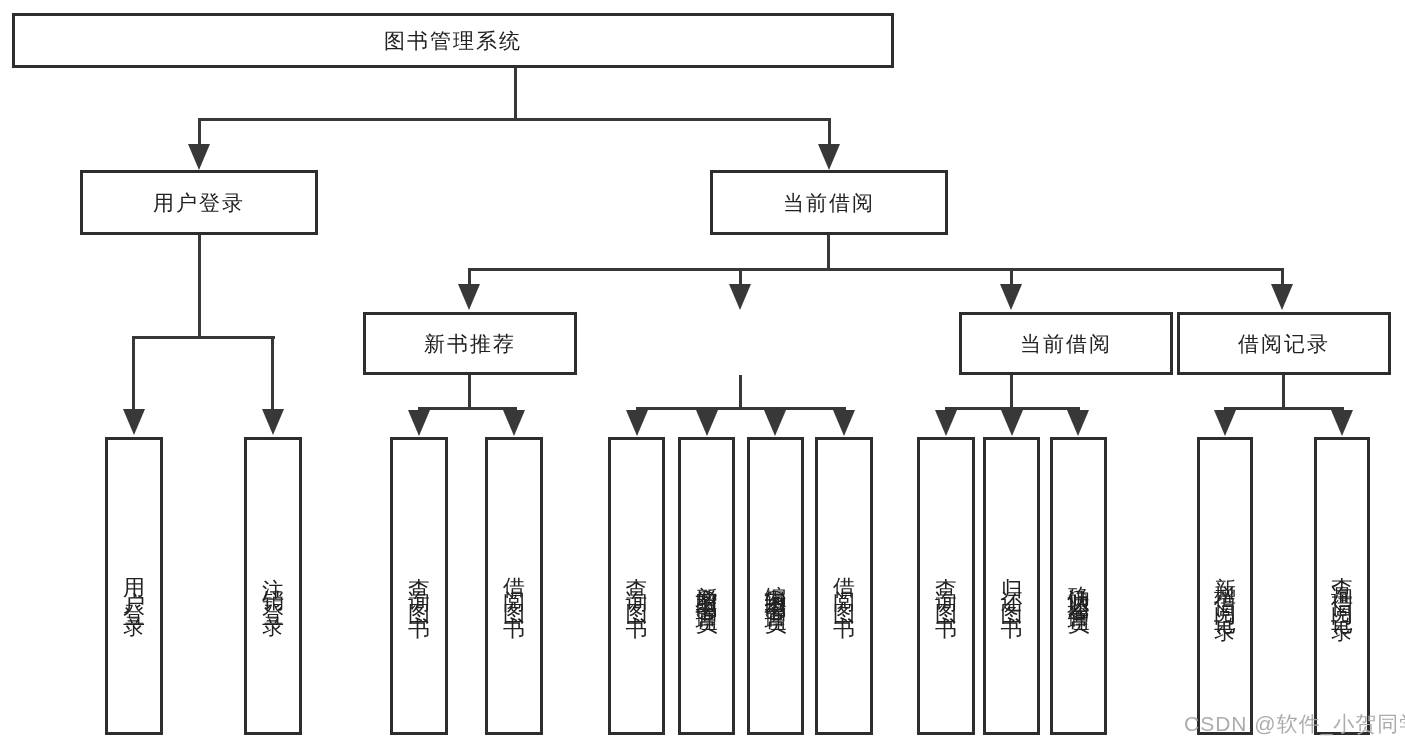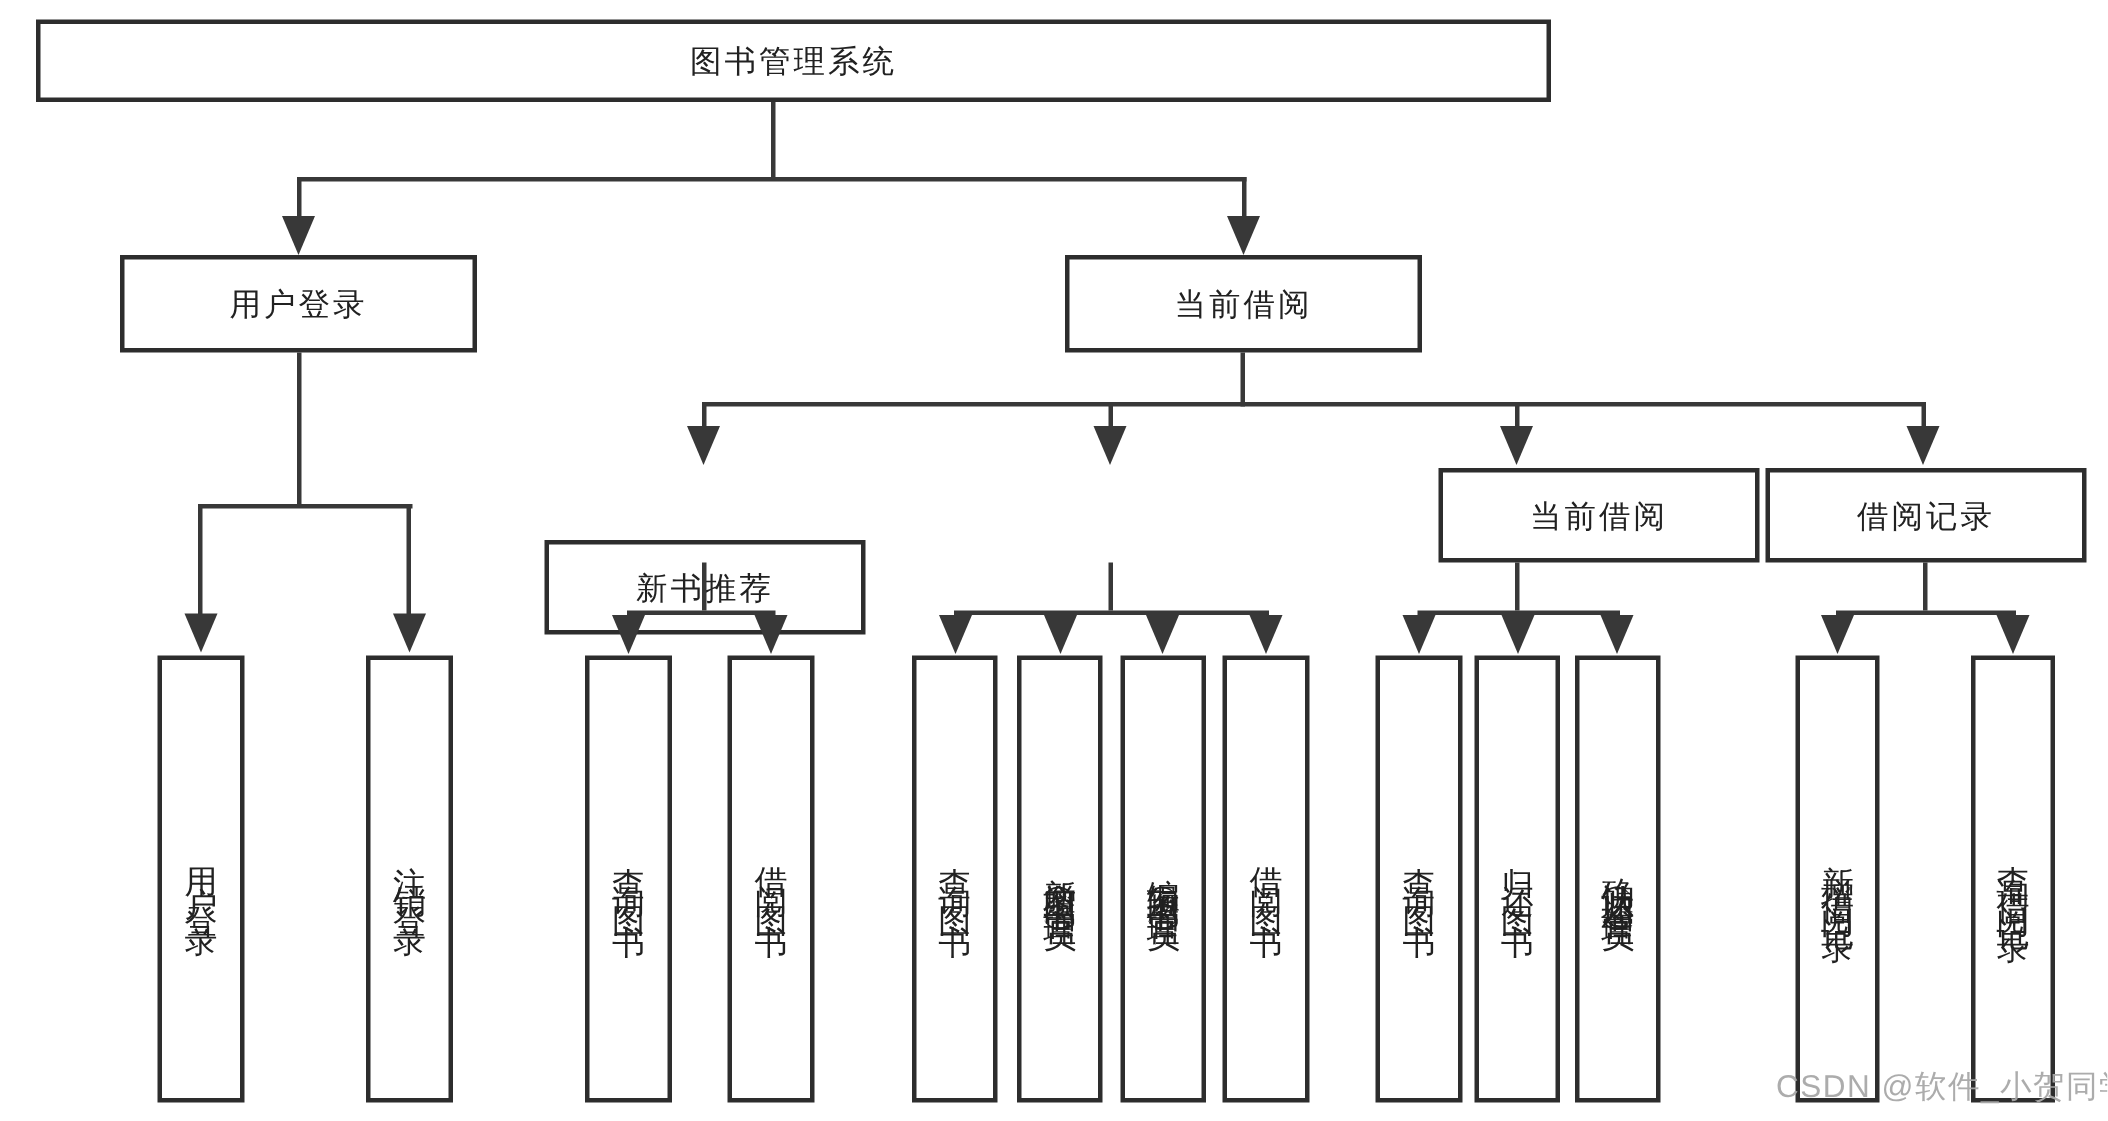--- a/index.html
+++ b/index.html
@@ -51,21 +51,21 @@
     letter-spacing:1px;
     white-space:nowrap;
     z-index:5;
   }
 </style>
 </head>
 <body>
 
 <div id="canvas">
 
-  <div class="box" style="left:24px;top:13px;width:1010px;height:55px;">
+  <div class="box" style="left:12px;top:13px;width:882px;height:55px;">
     <span class="hlabel">图书管理系统</span>
   </div>
 
   <div class="vline" style="left:514px;top:68px;width:3px;height:50px;"></div>
   <div class="hline" style="left:198px;top:118px;width:633px;height:3px;"></div>
   <div class="vline" style="left:198px;top:118px;width:3px;height:30px;"></div>
   <div class="vline" style="left:828px;top:118px;width:3px;height:30px;"></div>
   <div class="arrowhead" style="left:188px;top:144px;"></div>
   <div class="arrowhead" style="left:818px;top:144px;"></div>
 
@@ -87,21 +87,21 @@
   <div class="hline" style="left:468px;top:268px;width:816px;height:3px;"></div>
   <div class="vline" style="left:468px;top:268px;width:3px;height:18px;"></div>
   <div class="vline" style="left:739px;top:268px;width:3px;height:18px;"></div>
   <div class="vline" style="left:1010px;top:268px;width:3px;height:18px;"></div>
   <div class="vline" style="left:1281px;top:268px;width:3px;height:18px;"></div>
   <div class="arrowhead" style="left:458px;top:284px;"></div>
   <div class="arrowhead" style="left:729px;top:284px;"></div>
   <div class="arrowhead" style="left:1000px;top:284px;"></div>
   <div class="arrowhead" style="left:1271px;top:284px;"></div>
 
-  <div class="box" style="left:363px;top:312px;width:214px;height:63px;margin-top:48px;">
+  <div class="box" style="left:363px;top:312px;width:214px;height:63px;">
     <span class="hlabel">新书推荐</span>
   </div>
   <div class="box" style="left:959px;top:312px;width:214px;height:63px;">
     <span class="hlabel">当前借阅</span>
   </div>
   <div class="box" style="left:1177px;top:312px;width:214px;height:63px;">
     <span class="hlabel">借阅记录</span>
   </div>
 
   <div class="vline" style="left:468px;top:375px;width:3px;height:32px;"></div>

